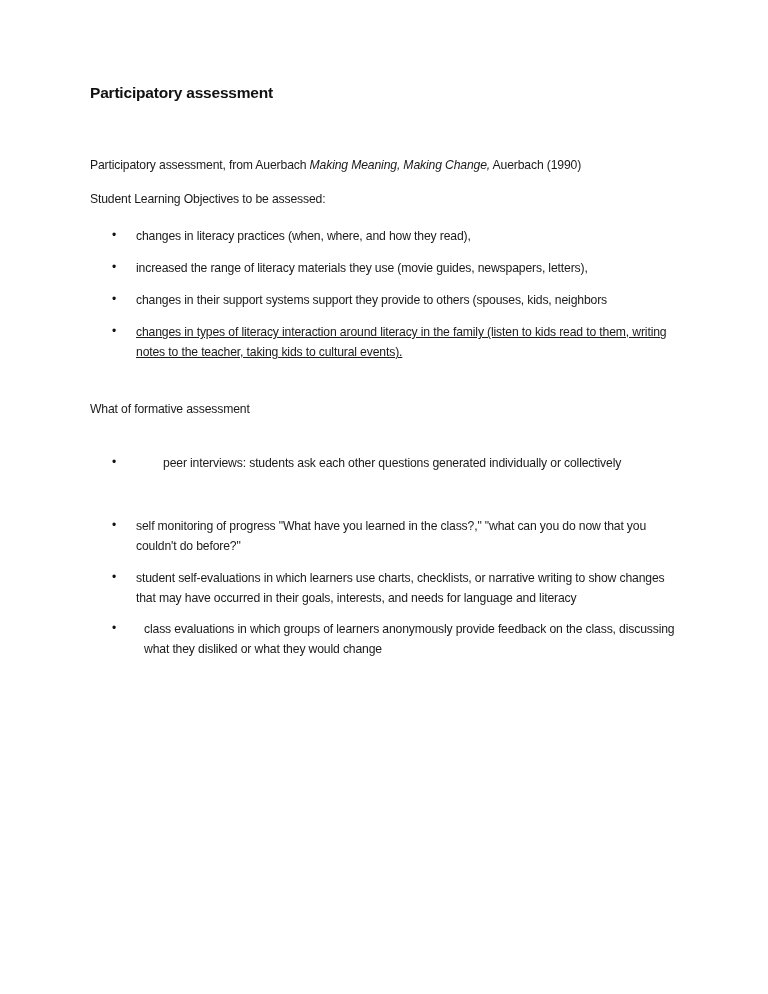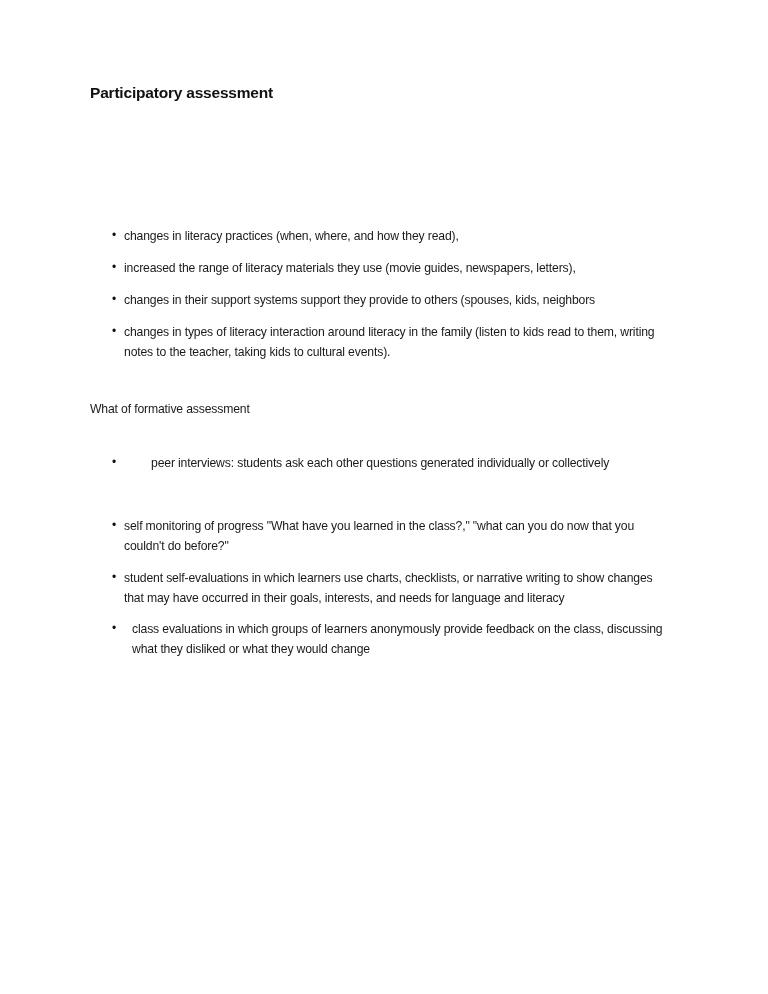--- a/index.html
+++ b/index.html
@@ -3,41 +3,43 @@
   <meta charset="utf-8">
   <style>
     html, body { margin: 0; padding: 0; background: #ffffff; }
     body { width: 768px; height: 994px; position: relative; overflow: hidden;
            font-family: "Liberation Sans", sans-serif; color: #1a1a1a; }
     .page { position: absolute; left: 0; top: 0; width: 768px; height: 994px; }
     .title { position: absolute; left: 90px; top: 84px; font-size: 15.5px; font-weight: bold; color: #111; letter-spacing: -0.2px; }
     .para { position: absolute; left: 90px; font-size: 12.2px; color: #1a1a1a; letter-spacing: -0.15px; white-space: nowrap; }
     .para i { font-style: italic; }
     .bullet { position: absolute; left: 112px; font-size: 12px; color: #111; }
-    .item { position: absolute; left: 124px; width: 540px; font-size: 12.2px; line-height: 20px; color: #1a1a1a; letter-spacing: -0.15px; }
+    .item { position: absolute; left: 136px; width: 540px; font-size: 12.2px; line-height: 20px; color: #1a1a1a; letter-spacing: -0.15px; }
   </style>
 </head>
 <body>
 
 <div class="page">
   <div class="title">Participatory assessment</div>
 
+  <div class="para" style="top:158px;"><span>Participatory assessment, from Auerbach </span><i>Making Meaning, Making Change,</i><span> Auerbach (1990)</span></div>
 
+  <div class="para" style="top:192px;">Student Learning Objectives to be assessed:</div>
 
   <span class="bullet" style="top:228px;">•</span>
   <div class="item" style="top:226px;">changes in literacy practices (when, where, and how they read),</div>
 
   <span class="bullet" style="top:260px;">•</span>
   <div class="item" style="top:258px;">increased the range of literacy materials they use (movie guides, newspapers, letters),</div>
 
   <span class="bullet" style="top:292px;">•</span>
   <div class="item" style="top:290px;">changes in their support systems support they provide to others (spouses, kids, neighbors</div>
 
   <span class="bullet" style="top:324px;">•</span>
-  <div class="item" style="top:322px;">changes in types of literacy interaction around literacy in the family (listen to kids read to them, writing notes to the teacher, taking kids to cultural events).</div>
+  <div class="item" style="top:322px;text-decoration:underline;">changes in types of literacy interaction around literacy in the family (listen to kids read to them, writing notes to the teacher, taking kids to cultural events).</div>
 
   <div class="para" style="top:402px;">What of formative assessment</div>
 
   <span class="bullet" style="top:455px;">•</span>
   <div class="item" style="top:453px;margin-left:27px;"> peer interviews: students ask each other questions generated individually or collectively</div>
 
   <span class="bullet" style="top:518px;">•</span>
   <div class="item" style="top:516px;">self monitoring of progress "What have you learned in the class?," "what can you do now that you couldn't do before?"</div>
 
   <span class="bullet" style="top:570px;">•</span>

